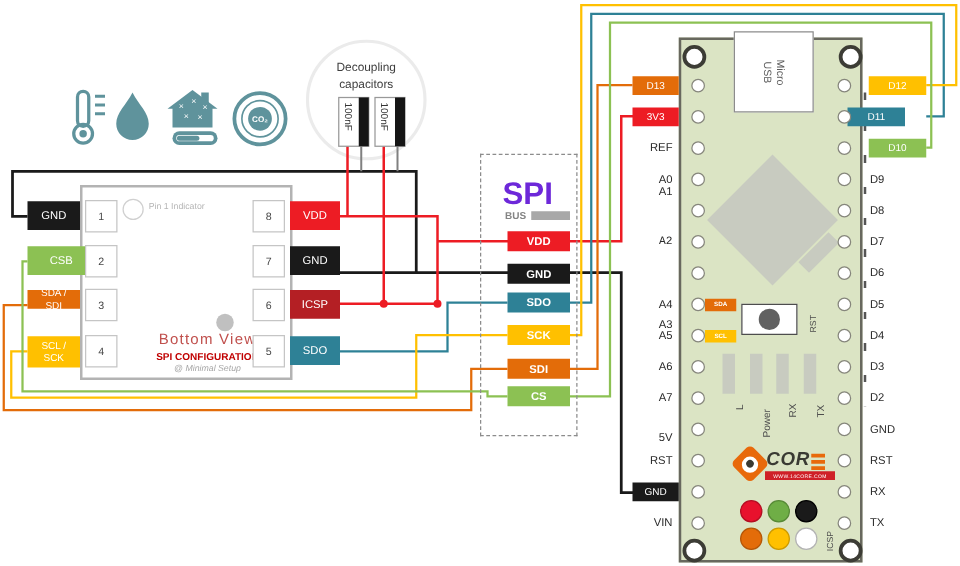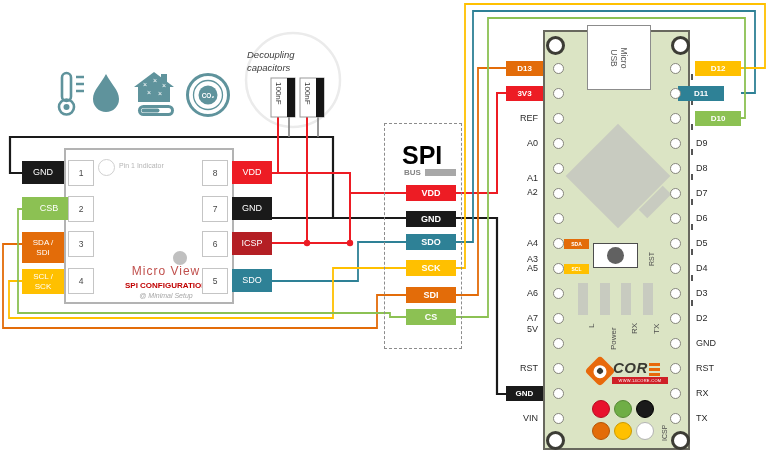--- a/index.html
+++ b/index.html
@@ -1,32 +1,32 @@
 <!DOCTYPE html>
 <html><head>
 <meta charset="utf-8">
 <style>
   html,body{margin:0;padding:0;background:#fff;font-family:"Liberation Sans",sans-serif;}
   #stage{position:relative;width:768px;height:453px;background:#fff;overflow:hidden;}
   svg{position:absolute;left:0;top:0;}
   
-  .cap-title{position:absolute;width:92px;text-align:left;font-size:9.5px;color:#3d3d3d;font-style:italic;}
+  .cap-title{position:absolute;width:92px;text-align:center;font-size:9.5px;color:#3d3d3d;}
   
   #chip-body{position:absolute;left:64px;top:148px;width:166px;height:152px;background:#fff;border:2px solid #b3b3b3;}
   .pin1-circle{position:absolute;left:98px;top:159px;width:15px;height:15px;border:1.5px solid #d0d0d0;border-radius:50%;}
   .pin1-text{position:absolute;left:119px;top:162px;font-size:7px;color:#b5b5b5;}
   .chip-dot{position:absolute;left:173px;top:251px;width:14px;height:14px;border-radius:50%;background:#c0c0c0;}
   .bottom-view{position:absolute;left:106px;top:264px;width:120px;text-align:center;font-size:12px;color:#c0504d;letter-spacing:1px;}
   .spi-config{position:absolute;left:106px;top:281px;width:120px;text-align:center;font-size:8px;font-weight:bold;color:#c00000;}
   .minimal-setup{position:absolute;left:106px;top:292px;width:120px;text-align:center;font-size:7px;font-style:italic;color:#a6a6a6;}
   .pin-num{position:absolute;width:26px;height:26px;background:#fff;border:1.5px solid #c5c5c5;display:flex;align-items:center;justify-content:center;font-size:8.5px;color:#474747;box-sizing:border-box;}
   .chip-label{position:absolute;display:flex;align-items:center;justify-content:center;color:#fff;font-size:9px;text-align:center;line-height:9.5px;}
   
   #spi-box{position:absolute;left:384px;top:123px;width:78px;height:226px;border:1.5px dashed #8c8c8c;box-sizing:border-box;}
-  .spi-title{position:absolute;left:402px;top:141px;font-size:25px;font-weight:800;color:#000000;}
+  .spi-title{position:absolute;left:402px;top:141px;font-size:25px;font-weight:800;color:#6d28d9;}
   .spi-sub{position:absolute;left:404px;top:168px;font-size:8px;font-weight:800;color:#848484;}
   .spi-bar{position:absolute;left:425px;top:169px;width:31px;height:7px;background:#a8a8a8;}
   .spi-label{position:absolute;left:406px;width:50px;height:16px;display:flex;align-items:center;justify-content:center;color:#fff;font-size:9px;font-weight:bold;}
   
   #nano-board{position:absolute;left:543px;top:30px;width:147px;height:420px;background:#dbe4c4;border:2px solid #68685e;box-sizing:border-box;}
   #usb-box{position:absolute;left:587px;top:25px;width:64px;height:65px;background:#fff;border:1.5px solid #8c8c8c;box-sizing:border-box;display:flex;align-items:center;justify-content:center;}
   #usb-box .rot{transform:rotate(90deg);font-size:8.5px;line-height:10px;color:#595959;text-align:center;white-space:nowrap;}
   .mount-hole{position:absolute;width:19px;height:19px;border-radius:50%;background:#fff;border:3.5px solid #3c3c35;box-sizing:border-box;}
   .diamond{position:absolute;left:581px;top:139px;width:74px;height:74px;background:#c8cbc0;transform:rotate(45deg);}
   .xtal{position:absolute;left:638px;top:196px;width:34px;height:12px;background:#c8cbc0;transform:rotate(-45deg);}
@@ -37,21 +37,21 @@
   .vlabel{position:absolute;transform:rotate(-90deg);transform-origin:left top;font-size:8px;color:#4d4d4d;white-space:nowrap;}
   .pinwheel{position:absolute;left:589px;top:360px;width:22px;height:22px;background:#e8690b;border-radius:4px;transform:rotate(45deg);}
   .pinwheel .w{position:absolute;left:4.5px;top:4.5px;width:13px;height:13px;border-radius:50%;background:#fff;}
   .pinwheel .c{position:absolute;left:8px;top:8px;width:6px;height:6px;border-radius:50%;background:#3a3a33;}
   .logo-cor{position:absolute;left:613px;top:359px;font-size:15px;font-weight:bold;font-style:italic;color:#3a3a33;letter-spacing:0.5px;}
   .logo-ebar{position:absolute;left:649px;width:11px;height:3px;background:#e8690b;}
   .logo-site{position:absolute;left:612px;top:377px;width:56px;height:7px;background:#cf2027;color:#fff;font-size:4px;display:flex;align-items:center;justify-content:center;text-transform:uppercase;letter-spacing:0.3px;}
   .icsp-dot{position:absolute;width:18px;height:18px;border-radius:50%;box-sizing:border-box;}
   .nano-plain-l{position:absolute;left:494px;width:44px;text-align:right;font-size:9px;color:#2b2b2b;}
   .nano-plain-r{position:absolute;left:696px;width:46px;text-align:left;font-size:9px;color:#2b2b2b;}
-  .nano-box{position:absolute;height:15px;display:flex;align-items:center;justify-content:center;color:#fff;font-size:8px;font-weight:bold;}
+  .nano-box{position:absolute;height:15px;display:flex;align-items:center;justify-content:center;color:#fff;font-size:8px;font-weight:normal;}
   .pin-hole{position:absolute;width:11px;height:11px;border-radius:50%;background:#fff;border:1.5px solid #86867c;box-sizing:border-box;}
   .tick-strip{position:absolute;left:691px;top:74px;width:2px;height:251px;background:repeating-linear-gradient(#555 0 6px,transparent 6px 25.07px);}
 </style>
 </head>
 <body>
 
 <div id="stage">
 
   <svg width="768" height="453" viewBox="0 0 768 453">
 
@@ -123,29 +123,29 @@
     </g>
   </svg>
 
   <div class="cap-title" style="left:247px;top:49px;">Decoupling</div>
   <div class="cap-title" style="left:247px;top:62px;">capacitors</div>
 
   <div id="chip-body"></div>
   <div class="pin1-circle"></div>
   <div class="pin1-text">Pin 1 Indicator</div>
   <div class="chip-dot"></div>
-  <div class="bottom-view">Micro View</div>
+  <div class="bottom-view">Bottom View</div>
   <div class="spi-config">SPI CONFIGURATION</div>
   <div class="minimal-setup">@ Minimal Setup</div>
   <div id="chip-pins">
       <div class="chip-label" style="left: 22px; top: 161px; width: 42px; height: 23px; background: rgb(26, 26, 26); font-size: 9px;">GND</div>
       <div class="pin-num" style="left: 68px; top: 160px;">1</div>
       <div class="chip-label" style="left: 22px; top: 197px; width: 54px; height: 23px; background: rgb(140, 193, 83); font-size: 9px;">CSB</div>
       <div class="pin-num" style="left: 68px; top: 196px;">2</div>
-      <div class="chip-label" style="left: 22px; top: 232px; width: 42px; height: 31px; background: rgb(227, 108, 9); font-size: 8px; flex-direction: column;">SDA /<br>SDI</div>
+      <div class="chip-label" style="left: 22px; top: 232px; width: 42px; height: 15px; background: rgb(227, 108, 9); font-size: 8px; flex-direction: column;">SDA /<br>SDI</div>
       <div class="pin-num" style="left: 68px; top: 231px;">3</div>
       <div class="chip-label" style="left: 22px; top: 269px; width: 42px; height: 25px; background: rgb(255, 192, 0); font-size: 8px; flex-direction: column;">SCL /<br>SCK</div>
       <div class="pin-num" style="left: 68px; top: 268px;">4</div>
       <div class="pin-num" style="left: 202px; top: 160px;">8</div>
       <div class="chip-label" style="left: 232px; top: 161px; width: 40px; height: 23px; background: rgb(237, 28, 36);">VDD</div>
       <div class="pin-num" style="left: 202px; top: 196px;">7</div>
       <div class="chip-label" style="left: 232px; top: 197px; width: 40px; height: 23px; background: rgb(26, 26, 26);">GND</div>
       <div class="pin-num" style="left: 202px; top: 231px;">6</div>
       <div class="chip-label" style="left: 232px; top: 232px; width: 40px; height: 23px; background: rgb(180, 31, 36);">ICSP</div>
       <div class="pin-num" style="left: 202px; top: 268px;">5</div>
@@ -210,35 +210,35 @@
   <div class="vlabel" style="left:661px;top:441px;font-size:7px;">ICSP</div>
   <div id="nano-pins">
       <div class="nano-box" style="left: 506px; top: 60.5px; width: 37px; background: rgb(227, 108, 9);">D13</div>
       <div class="pin-hole" style="left: 552.5px; top: 62.5px;"></div>
       <div class="nano-box" style="left: 506px; top: 85.57px; width: 37px; background: rgb(237, 28, 36);">3V3</div>
       <div class="pin-hole" style="left: 552.5px; top: 87.57px;"></div>
       <div class="nano-plain-l" style="top: 112.64px;">REF</div>
       <div class="pin-hole" style="left: 552.5px; top: 112.64px;"></div>
       <div class="nano-plain-l" style="top: 137.71px;">A0</div>
       <div class="pin-hole" style="left: 552.5px; top: 137.71px;"></div>
-      <div class="nano-plain-l" style="top: 173px;">A1</div>
+      <div class="nano-plain-l" style="top: 148px;">A1</div>
       <div class="pin-hole" style="left: 552.5px; top: 162.78px;"></div>
       <div class="nano-plain-l" style="top: 187.85px; font-family: Liberation Mono, monospace;">A2</div>
       <div class="pin-hole" style="left: 552.5px; top: 187.85px;"></div>
       <div class="nano-plain-l" style="top: 212.92px; margin-top: 41px;">A3</div>
       <div class="pin-hole" style="left: 552.5px; top: 212.92px;"></div>
       <div class="nano-plain-l" style="top: 237.99px;">A4</div>
       <div class="pin-hole" style="left: 552.5px; top: 237.99px;"></div>
       <div class="nano-plain-l" style="top: 263.06px;">A5</div>
       <div class="pin-hole" style="left: 552.5px; top: 263.06px;"></div>
       <div class="nano-plain-l" style="top: 288.13px;">A6</div>
       <div class="pin-hole" style="left: 552.5px; top: 288.13px;"></div>
       <div class="nano-plain-l" style="top: 313.2px;">A7</div>
       <div class="pin-hole" style="left: 552.5px; top: 313.2px;"></div>
-      <div class="nano-plain-l" style="top: 324px;">5V</div>
+      <div class="nano-plain-l" style="top: 345px;">5V</div>
       <div class="pin-hole" style="left: 552.5px; top: 338.27px;"></div>
       <div class="nano-plain-l" style="top: 363.34px;">RST</div>
       <div class="pin-hole" style="left: 552.5px; top: 363.34px;"></div>
       <div class="nano-box" style="left: 506px; top: 386.41px; width: 37px; background: rgb(26, 26, 26);">GND</div>
       <div class="pin-hole" style="left: 552.5px; top: 388.41px;"></div>
       <div class="nano-plain-l" style="top: 413.48px;">VIN</div>
       <div class="pin-hole" style="left: 552.5px; top: 413.48px;"></div>
       <div class="nano-box" style="left: 695px; top: 60.5px; width: 46px; background: rgb(255, 192, 0);">D12</div>
       <div class="pin-hole" style="left: 669.5px; top: 62.5px;"></div>
       <div class="nano-box" style="left: 678px; top: 85.57px; width: 46px; background: rgb(46, 129, 150);">D11</div>

